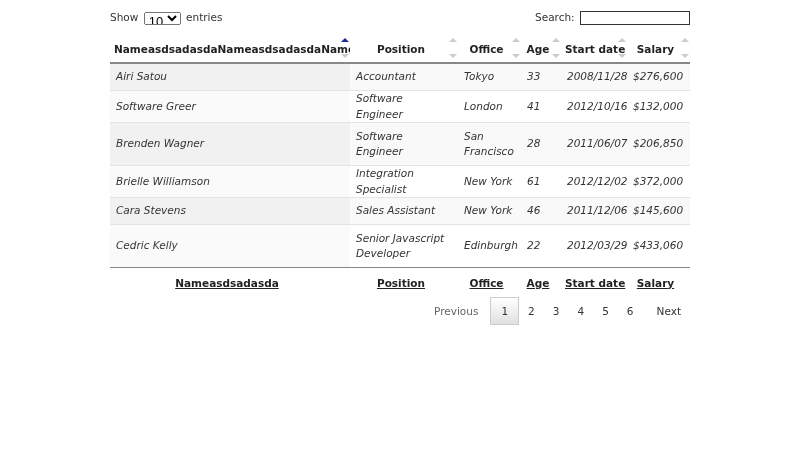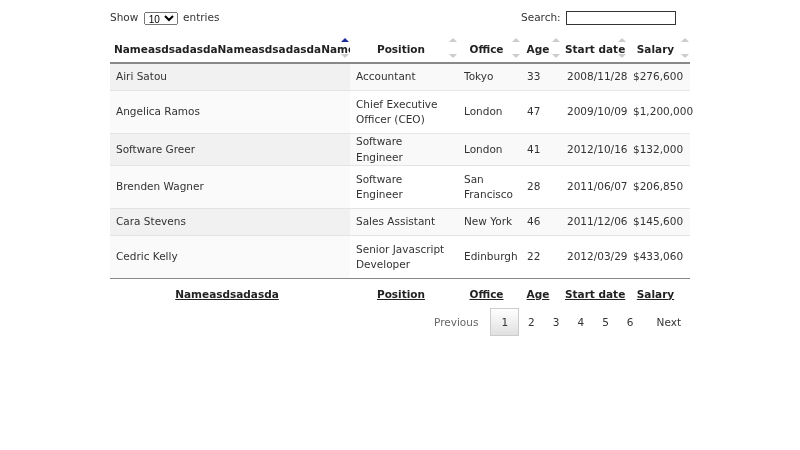--- a/index.html
+++ b/index.html
@@ -1,31 +1,31 @@
 <!DOCTYPE html>
 <html><head>
 <meta charset="utf-8">
 <style>
   html, body { margin:0; padding:0; background:#fff; }
   body { width:800px; height:450px; overflow:hidden; font-family:"DejaVu Sans", "Liberation Sans", sans-serif; font-size:10.5px; color:#333; position:relative; }
   .wrap { position:absolute; left:110px; top:0; width:580px; }
   .top { height:36px; position:relative; }
   .length { position:absolute; left:0; top:11px; }
-  .length select { font-size:10px; height:13px; padding:0; margin:0 2px; vertical-align:middle; }
-  .search { position:absolute; right:14px; top:11px; }
+  .length select { font-size:13px; height:13px; padding:0; margin:0 2px; vertical-align:middle; }
+  .search { position:absolute; right:0; top:11px; }
   .search input { width:106px; height:10px; border:1px solid #333; padding:1px; vertical-align:middle; margin-left:2px; }
   table { border-collapse:collapse; width:580px; table-layout:fixed; }
   th { font-weight:bold; font-size:10.5px; color:#222; position:relative; text-align:center; padding:0 10px 0 4px; white-space:nowrap; overflow:hidden; }
   thead th { height:26px; border-bottom:2px solid #888; }
   tfoot th { height:29px; border-top:1.5px solid #888;text-decoration:underline; }
   .sort { position:absolute; right:1px; top:2px; width:8px; height:20px; }
   .sort .up { position:absolute; top:0; left:0; width:0; height:0; border-left:4px solid transparent; border-right:4px solid transparent; border-bottom:4px solid #ccc; }
   .sort .dn { position:absolute; bottom:0; left:0; width:0; height:0; border-left:4px solid transparent; border-right:4px solid transparent; border-top:4px solid #ccc; }
   .sort .up.active { border-bottom-color:#1a2b99; }
-  td { padding:0 6px; line-height:15.5px; vertical-align:middle; border-top:1px solid #e4e4e4; }
+  td { padding:0 6px; line-height:15.5px; vertical-align:middle; border-top:1px solid #e4e4e4;font-style:italic; }
   tbody tr.single td { height:26px; }
   tbody tr.double td { height:42px; }
   tbody tr:first-child td { border-top:none; }
   tbody tr:nth-child(odd) td { background:#f9f9f9; }
   tbody tr:nth-child(odd) td.sorted { background:#f1f1f1; }
   tbody tr:nth-child(even) td.sorted { background:#fafafa; }
   .bottom { position:relative; height:30px; }
   .pager { position:absolute; right:0; top:0; display:flex; align-items:center; height:28px; }
   .pager span { padding:0 9px; line-height:26px; color:#333; }
   .pager .prev { color:#666; padding-right:12px; }
@@ -87,43 +87,43 @@
     </thead>
     <tbody id="tbody">
         <tr class="single">
           <td class="sorted">Airi Satou</td>
           <td>Accountant</td>
           <td>Tokyo</td>
           <td>33</td>
           <td>2008/11/28</td>
           <td>$276,600</td>
         </tr>
-        <tr class="double">
-          <td class="sorted">Angelica Ramos</td>
-          <td>Chief Executive Officer (CEO)</td>
-          <td>London</td>
-          <td>47</td>
-          <td>2009/10/09</td>
-          <td>$1,200,000</td>
-        </tr>
         <tr class="single">
           <td class="sorted">Software Greer</td>
           <td>Software Engineer</td>
           <td>London</td>
           <td>41</td>
           <td>2012/10/16</td>
           <td>$132,000</td>
         </tr>
         <tr class="double">
           <td class="sorted">Brenden Wagner</td>
           <td>Software Engineer</td>
           <td>San Francisco</td>
           <td>28</td>
           <td>2011/06/07</td>
           <td>$206,850</td>
+        </tr>
+        <tr class="single">
+          <td class="sorted">Brielle Williamson</td>
+          <td>Integration Specialist</td>
+          <td>New York</td>
+          <td>61</td>
+          <td>2012/12/02</td>
+          <td>$372,000</td>
         </tr>
         <tr class="single">
           <td class="sorted">Cara Stevens</td>
           <td>Sales Assistant</td>
           <td>New York</td>
           <td>46</td>
           <td>2011/12/06</td>
           <td>$145,600</td>
         </tr>
         <tr class="double">

